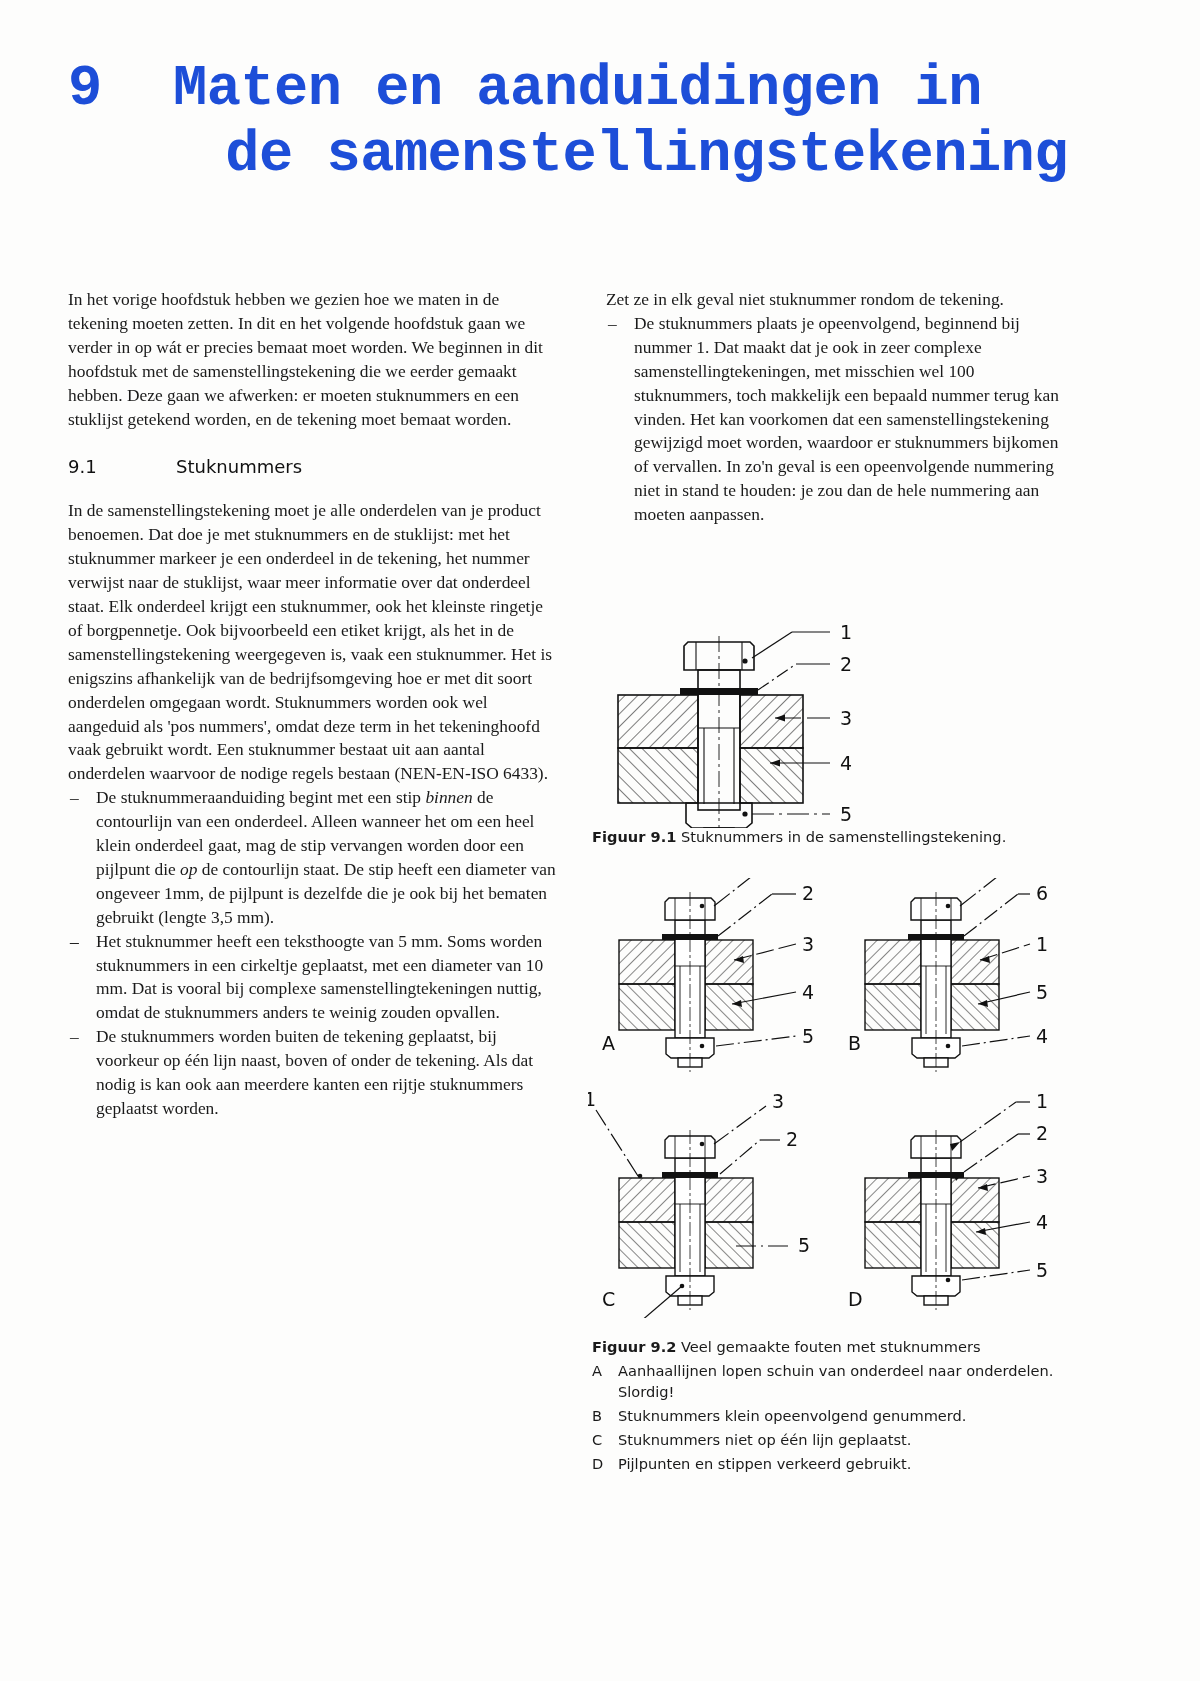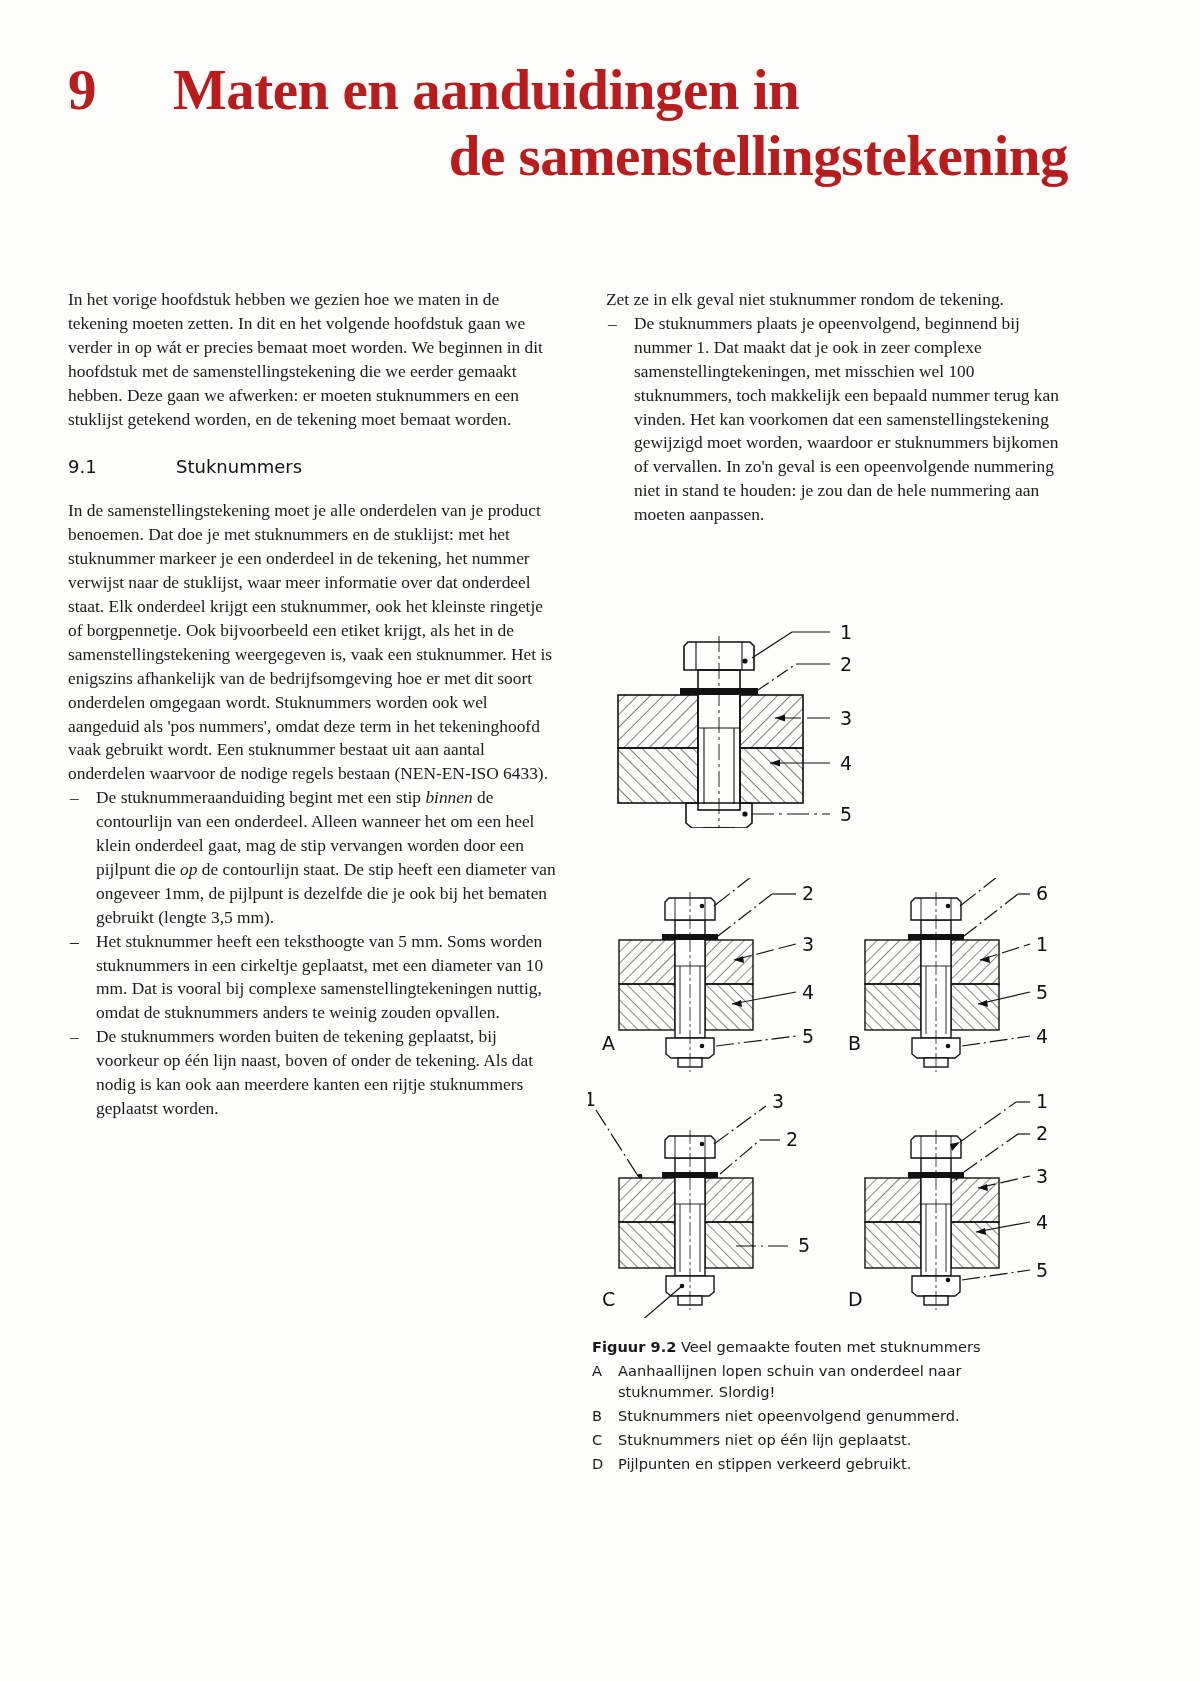--- a/index.html
+++ b/index.html
@@ -20,26 +20,26 @@
     inset: 0;
     background: #fdfdfc;
   }
 
   
   .chapter-head {
     position: absolute;
     left: 68px;
     top: 58px;
     width: 1000px;
-    font-family: Liberation Serif, serif;
+    font-family: Liberation Mono, monospace;
     font-weight: 600;
     font-size: 57px;
     line-height: 1.12;
     letter-spacing: -0.5px;
-    color: #b91c1c;
+    color: #1d4ed8;
   }
   .chapter-head .num {
     display: inline-block;
     width: 105px;
   }
   .chapter-head .line2 {
     display: block;
     text-align: right;
     margin-top: 2px;
   }
@@ -224,20 +224,24 @@
       <path d="M170 145 l10 -3.5 l0 7 Z" fill="#111"></path>
 
       <text class="lbl" x="240" y="21">1</text>
       <text class="lbl" x="240" y="53">2</text>
       <text class="lbl" x="240" y="107">3</text>
       <text class="lbl" x="240" y="152">4</text>
       <text class="lbl" x="240" y="203">5</text>
     </svg>
   </div>
 
+  <div class="fig-caption" id="cap91">
+    <b>Figuur 9.1</b>
+    <span>Stuknummers in de samenstellingstekening.</span>
+  </div>
 
   <div class="figure" id="fig92">
     <svg width="478" height="440" viewBox="0 0 478 440">
       <defs>
         <pattern id="g45" width="8" height="8" patternUnits="userSpaceOnUse" patternTransform="rotate(45)">
           <line x1="0" y1="0" x2="0" y2="8" stroke="#111" stroke-width="1"></line>
         </pattern>
         <pattern id="g135" width="8" height="8" patternUnits="userSpaceOnUse" patternTransform="rotate(-45)">
           <line x1="0" y1="0" x2="0" y2="8" stroke="#111" stroke-width="1"></line>
         </pattern>
@@ -345,25 +349,25 @@
     </svg>
   </div>
 
   <div class="fig-caption" id="cap92">
     <div>
       <b>Figuur 9.2</b>
       <span>Veel gemaakte fouten met stuknummers</span>
     </div>
     <div class="cap-row">
       <span class="cap-key">A</span>
-      <span class="cap-txt">Aanhaallijnen lopen schuin van onderdeel naar stuknummer. Slordig!</span>
+      <span class="cap-txt">Aanhaallijnen lopen schuin van onderdeel naar onderdelen. Slordig!</span>
     </div>
     <div class="cap-row">
       <span class="cap-key">B</span>
-      <span class="cap-txt">Stuknummers niet opeenvolgend genummerd.</span>
+      <span class="cap-txt">Stuknummers klein opeenvolgend genummerd.</span>
     </div>
     <div class="cap-row">
       <span class="cap-key">C</span>
       <span class="cap-txt">Stuknummers niet op één lijn geplaatst.</span>
     </div>
     <div class="cap-row">
       <span class="cap-key">D</span>
       <span class="cap-txt">Pijlpunten en stippen verkeerd gebruikt.</span>
     </div>
   </div>

